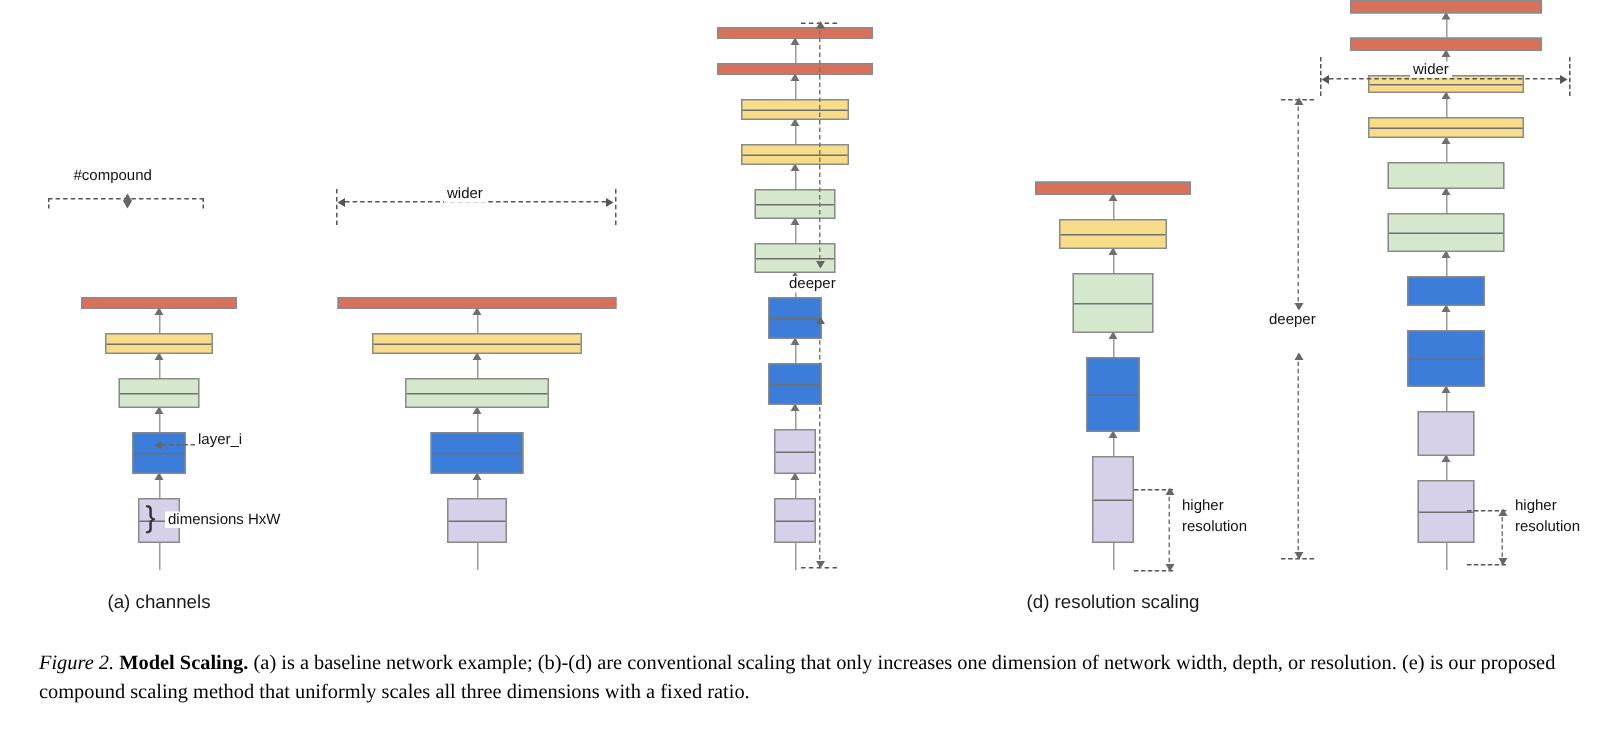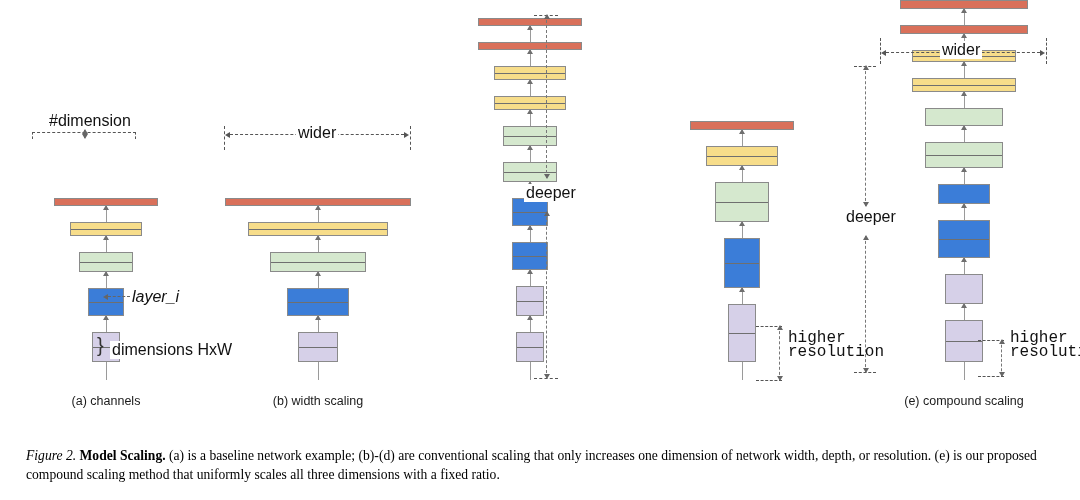--- a/index.html
+++ b/index.html
@@ -38,30 +38,30 @@
   .hbracket2::after{right:-5px;border-left:5px solid #555;}
   .vtick{position:absolute;width:1.4px;border-left:1.4px dashed #555;}
   .vdash{position:absolute;width:0;border-left:1.4px dashed #777;}
   .vdash::before{content:"";position:absolute;left:-3px;top:-1px;width:0;height:0;
          border-left:3px solid transparent;border-right:3px solid transparent;
          border-bottom:5px solid #666;}
   .vdash::after{content:"";position:absolute;left:-3px;bottom:-1px;width:0;height:0;
          border-left:3px solid transparent;border-right:3px solid transparent;
          border-top:5px solid #666;}
   .hcap{position:absolute;border-top:1.4px dashed #555;height:0;}
-  .ann-text{position:absolute;font-size:16px;color:#111;white-space:nowrap;
+  .ann-text{position:absolute;font-size:10px;color:#111;white-space:nowrap;
          background:#fff;padding:0 2px;}
-  .ann-text.two{line-height:14px;font-family:Liberation Mono, monospace;}
+  .ann-text.two{line-height:14px;}
   .arrow-lead{position:absolute;height:1px;border-top:1.3px dashed #666;}
   .arrow-lead::before{content:"";position:absolute;left:-5px;top:-3.5px;width:0;height:0;
          border-top:3.5px solid transparent;border-bottom:3.5px solid transparent;
          border-right:5px solid #666;}
   .brace{position:absolute;font-size:20px;color:#333;line-height:1;}
 
-  #caption{position:absolute;left:26px;top:446px;width:1030px;
+  #caption{position:absolute;left:26px;top:432px;width:1030px;
            font-family:"Liberation Serif",serif;font-size:13.6px;
            line-height:19px;color:#000;text-align:left;}
   #caption .it{font-style:italic;}
   #caption .bd{font-weight:bold;}
 </style>
 </head>
 <body>
 
 <div id="figure">
 
@@ -73,25 +73,25 @@
         <div class="blk split" style="width: 36px; height: 28px; background: rgb(59, 125, 216);"></div>
         <div class="conn" style="height: 16px;"></div>
         <div class="blk split" style="width: 54px; height: 20px; background: rgb(213, 232, 206);"></div>
         <div class="conn" style="height: 16px;"></div>
         <div class="blk split" style="width: 72px; height: 14px; background: rgb(247, 221, 138);"></div>
         <div class="conn" style="height: 16px;"></div>
         <div class="blk" style="width: 104px; height: 8px; background: rgb(217, 112, 90);"></div>
       </div>
 
     <div class="hbracket" style="left:32px;top:132px;width:104px;"></div>
-    <div class="ann-text" style="left:47px;top:112px;">#dimension</div>
+    <div class="ann-text" style="left:47px;top:112px;">#compound</div>
     <div class="vdash" style="left:84px;top:130px;height:8px;"></div>
 
     <div class="arrow-lead" style="left:108px;top:296px;width:22px;"></div>
-    <div class="ann-text" style="left:130px;top:288px;font-style:italic;">layer_i</div>
+    <div class="ann-text" style="left:130px;top:288px;">layer_i</div>
 
     <div class="brace" style="left:97px;top:335px;">}</div>
     <div class="ann-text" style="left:110px;top:341px;">dimensions HxW</div>
 
     <div class="caption-label">(a) channels</div>
   </div>
 
   <div class="panel" style="left:212px;width:212px;">
     <div class="stack" id="stack-b">
         <div class="tail" style="height: 18px;"></div>
@@ -104,21 +104,20 @@
         <div class="blk split" style="width: 140px; height: 14px; background: rgb(247, 221, 138);"></div>
         <div class="conn" style="height: 16px;"></div>
         <div class="blk" style="width: 186px; height: 8px; background: rgb(217, 112, 90);"></div>
       </div>
 
     <div class="vtick" style="left:12px;top:126px;height:24px;"></div>
     <div class="vtick" style="left:198px;top:126px;height:24px;"></div>
     <div class="hbracket2" style="left:18px;top:134px;width:174px;"></div>
     <div class="ann-text" style="left:84px;top:124px;">wider</div>
 
-    <div class="caption-label">(b) width scaling</div>
   </div>
 
   <div class="panel" style="left:424px;width:212px;">
     <div class="stack" id="stack-c">
         <div class="tail" style="height: 18px;"></div>
         <div class="blk split" style="width: 28px; height: 30px; background: rgb(214, 208, 232);"></div>
         <div class="conn" style="height: 16px;"></div>
         <div class="blk split" style="width: 28px; height: 30px; background: rgb(214, 208, 232);"></div>
         <div class="conn" style="height: 16px;"></div>
         <div class="blk split" style="width: 36px; height: 28px; background: rgb(59, 125, 216);"></div>
@@ -161,20 +160,21 @@
       </div>
 
     <div class="hcap" style="left:120px;top:326px;width:26px;"></div>
     <div class="hcap" style="left:120px;top:380px;width:26px;"></div>
     <div class="vdash" style="left:143px;top:326px;height:54px;"></div>
     <div class="ann-text two" style="left:150px;top:331px;">
       <span>higher</span><br>
       <span>resolution</span>
     </div>
 
+    <div class="caption-label">(d) resolution scaling</div>
   </div>
 
   <div class="panel" style="left:848px;width:232px;">
     <div class="stack" id="stack-e">
         <div class="tail" style="height: 18px;"></div>
         <div class="blk split" style="width: 38px; height: 42px; background: rgb(214, 208, 232);"></div>
         <div class="conn" style="height: 16px;"></div>
         <div class="blk" style="width: 38px; height: 30px; background: rgb(214, 208, 232);"></div>
         <div class="conn" style="height: 16px;"></div>
         <div class="blk split" style="width: 52px; height: 38px; background: rgb(59, 125, 216);"></div>
@@ -206,21 +206,20 @@
     <div class="ann-text" style="left:-4px;top:208px;">deeper</div>
 
     <div class="hcap" style="left:130px;top:340px;width:26px;"></div>
     <div class="hcap" style="left:130px;top:376px;width:26px;"></div>
     <div class="vdash" style="left:153px;top:340px;height:36px;"></div>
     <div class="ann-text two" style="left:160px;top:331px;">
       <span>higher</span><br>
       <span>resolution</span>
     </div>
 
-    <div class="caption-label">(e) compound scaling</div>
   </div>
 
 </div>
 
 <div id="caption">
   <span class="it">Figure 2</span><span class="it">.</span>
   <span class="bd">Model Scaling.</span>
   <span>(a) is a baseline network example; (b)-(d) are conventional scaling that only increases one dimension of network</span>
   <span>width, depth, or resolution. (e) is our proposed compound scaling method that uniformly scales all three dimensions with a fixed ratio.</span>
 </div>

